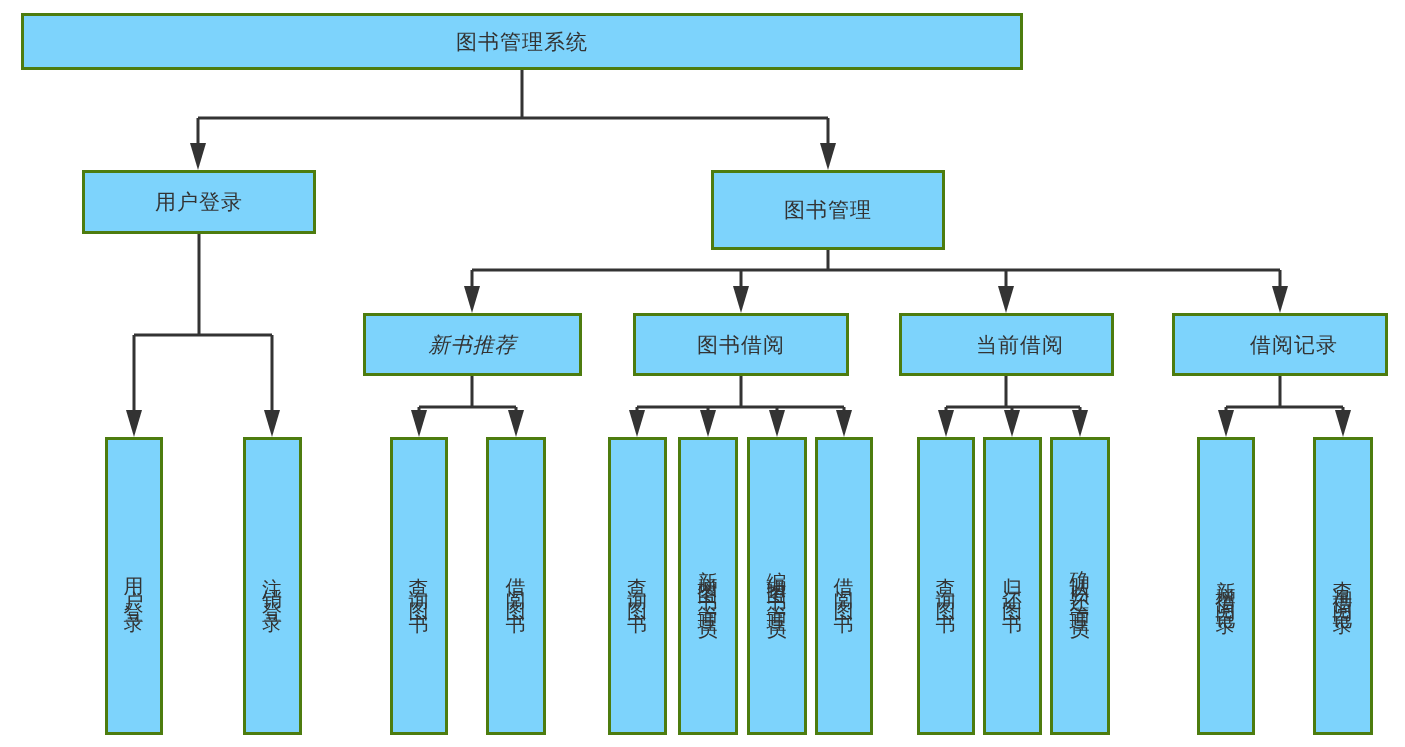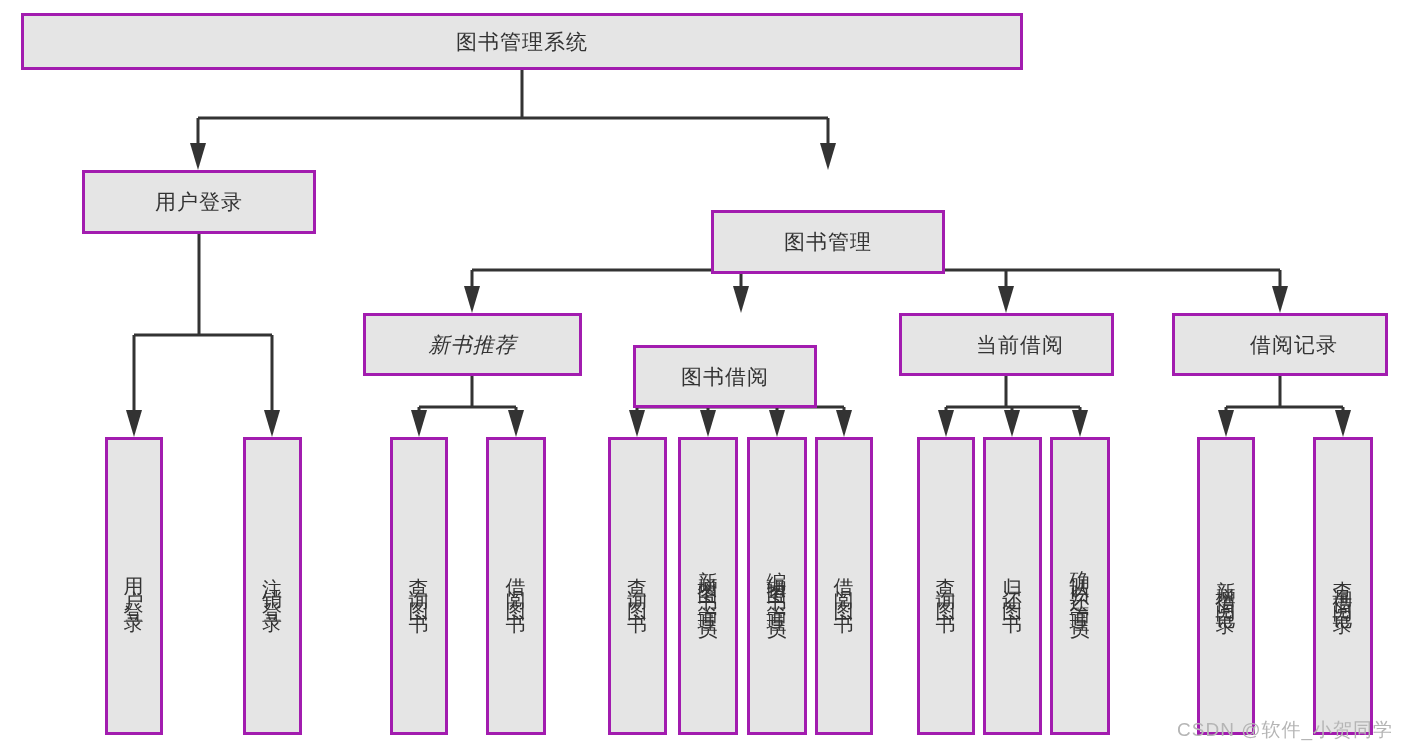--- a/index.html
+++ b/index.html
@@ -15,22 +15,22 @@
   #wires {
     position: absolute;
     left: 0; top: 0;
     width: 1405px; height: 747px;
     z-index: 0;
     pointer-events: none;
   }
   .box {
     position: absolute;
     box-sizing: border-box;
-    background: #e5e5e5;
-    border: 3px solid #a21caf;
+    background: #7dd3fc;
+    border: 3px solid #4d7c0f;
     display: flex;
     align-items: center;
     justify-content: center;
     z-index: 1;
     color: #333333;
   }
   .hbox { font-size: 21px; letter-spacing: 1px; white-space: nowrap; }
   .root  { font-size: 21px; }
   .vbox {
     writing-mode: vertical-rl;
@@ -93,24 +93,24 @@
       <polygon points="1004,410 1020,410 1012,437"></polygon>
       <polygon points="1072,410 1088,410 1080,437"></polygon>
       <polygon points="1218,410 1234,410 1226,437"></polygon>
       <polygon points="1335,410 1351,410 1343,437"></polygon>
     </g>
   </svg>
 
   <div class="box hbox root" style="left:21px; top:13px; width:1002px; height:57px;">图书管理系统</div>
 
   <div class="box hbox" style="left:82px; top:170px; width:234px; height:64px;">用户登录</div>
-  <div class="box hbox" style="left:711px; top:170px; width:234px; height:64px;margin-top:40px;">图书管理</div>
+  <div class="box hbox" style="left:711px; top:170px; width:234px; height:80px;">图书管理</div>
 
   <div class="box hbox" style="left:363px; top:313px; width:219px; height:63px;font-style:italic;">新书推荐</div>
-  <div class="box hbox" style="left:633px; top:313px; width:184px; height:63px;margin-top:32px;">图书借阅</div>
+  <div class="box hbox" style="left:633px; top:313px; width:216px; height:63px;">图书借阅</div>
   <div class="box hbox" style="left:899px; top:313px; width:215px; height:63px;padding-left:27px;">当前借阅</div>
   <div class="box hbox" style="left:1172px; top:313px; width:216px; height:63px;padding-left:28px;">借阅记录</div>
 
   <div class="box vbox" style="left:105px; top:437px; width:58px; height:298px;">用户登录</div>
   <div class="box vbox" style="left:243px; top:437px; width:59px; height:298px;">注销登录</div>
 
   <div class="box vbox" style="left:390px; top:437px; width:58px; height:298px;">查询图书</div>
   <div class="box vbox" style="left:486px; top:437px; width:60px; height:298px;">借阅图书</div>
 
   <div class="box vbox" style="left:608px; top:437px; width:59px; height:298px;">查询图书</div>
@@ -118,14 +118,13 @@
   <div class="box vbox long" style="left:747px; top:437px; width:60px; height:298px;">编辑图书（管理员）</div>
   <div class="box vbox" style="left:815px; top:437px; width:58px; height:298px;">借阅图书</div>
 
   <div class="box vbox" style="left:917px; top:437px; width:58px; height:298px;">查询图书</div>
   <div class="box vbox" style="left:983px; top:437px; width:59px; height:298px;">归还图书</div>
   <div class="box vbox long" style="left:1050px; top:437px; width:60px; height:298px;">确认归还（管理员）</div>
 
   <div class="box vbox long" style="left:1197px; top:437px; width:58px; height:298px;">新增借阅记录</div>
   <div class="box vbox long" style="left:1313px; top:437px; width:60px; height:298px;">查询借阅记录</div>
 
-  <div id="watermark">CSDN @软件_小贺同学</div>
 </div>
 
 </body></html>

